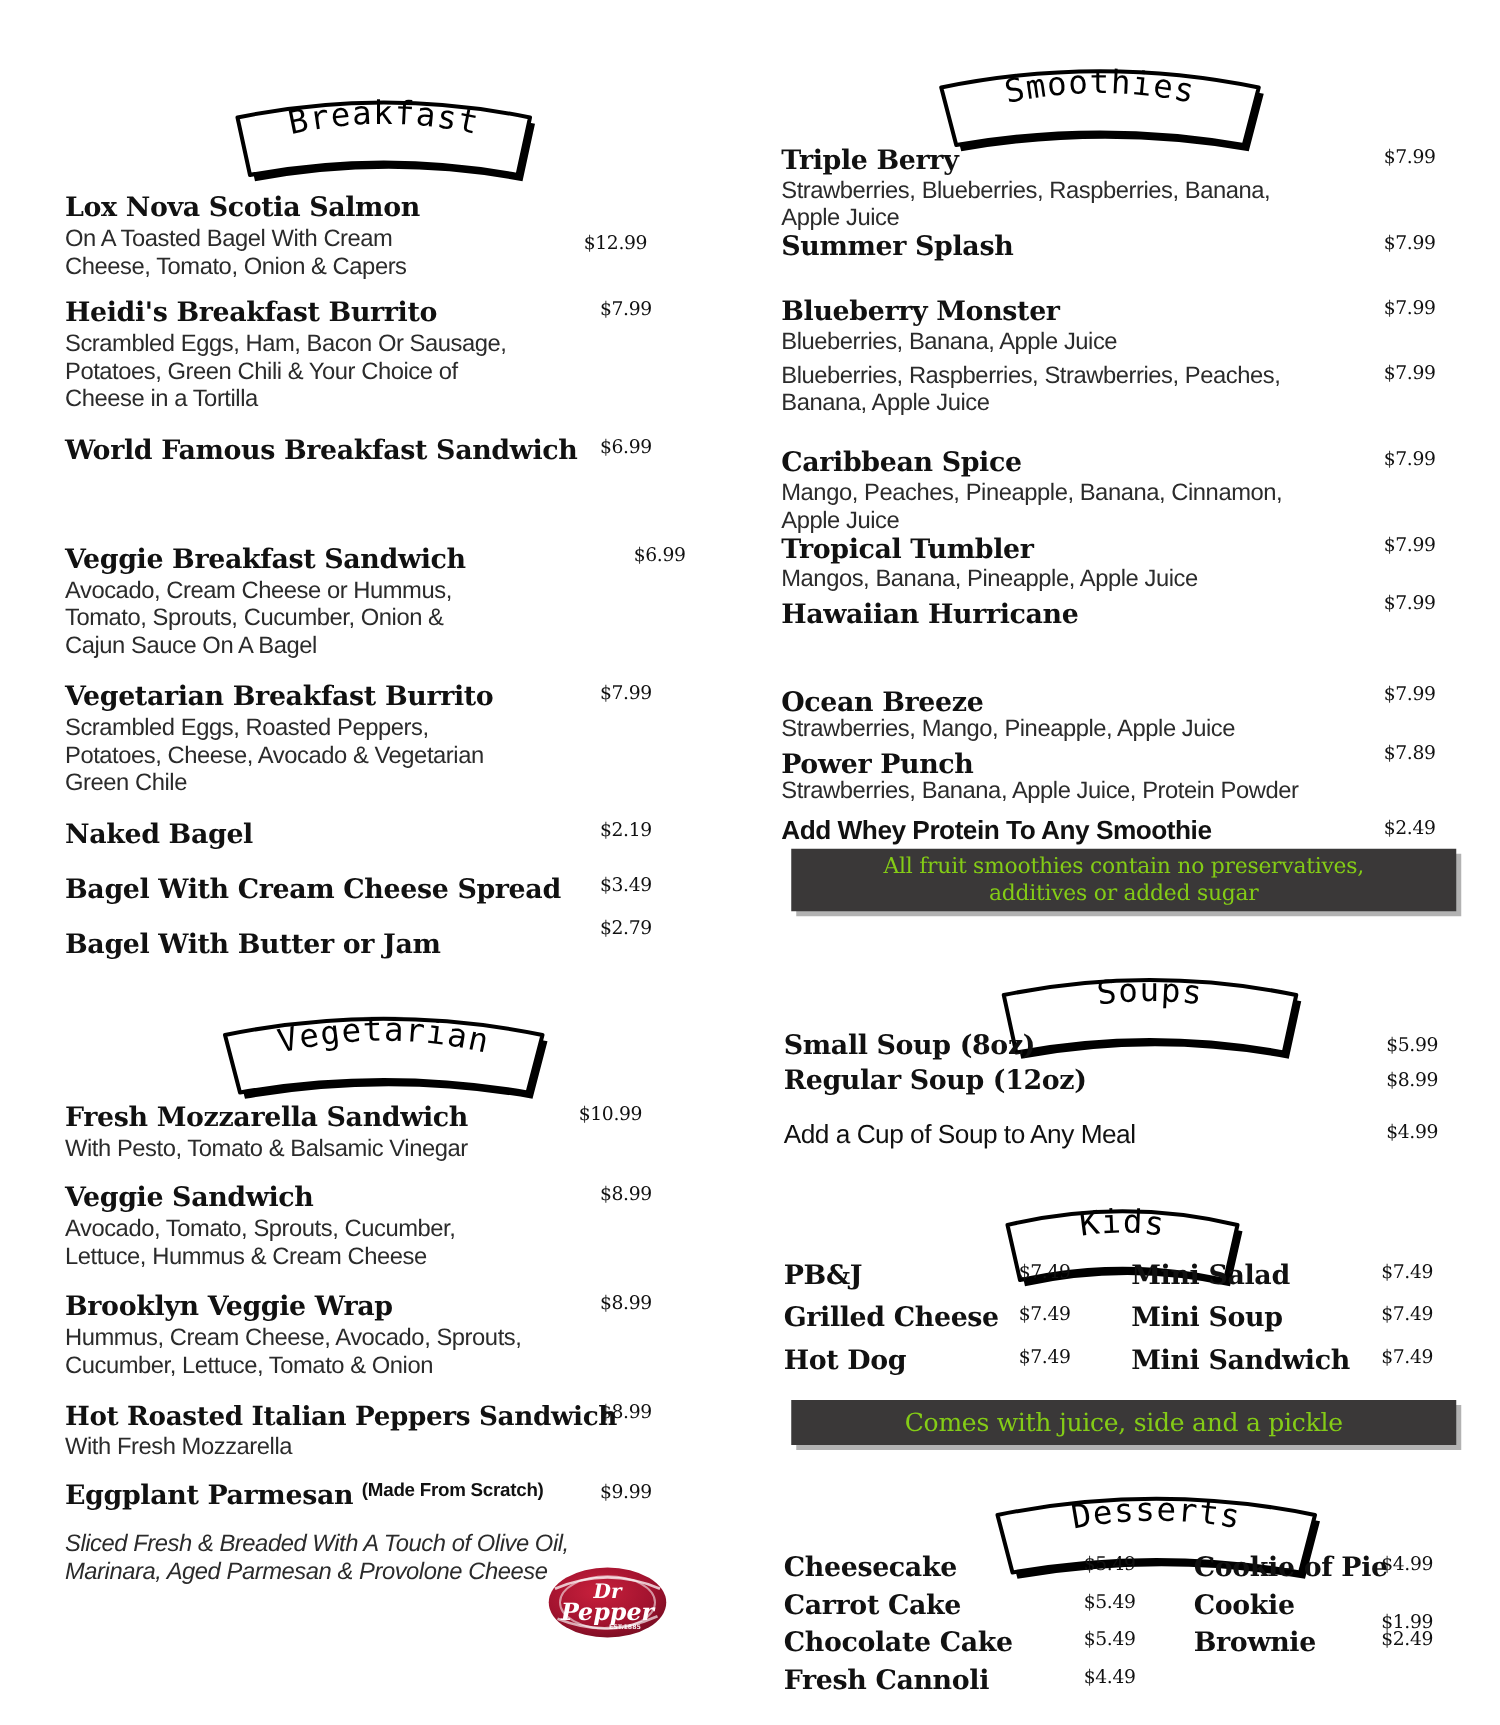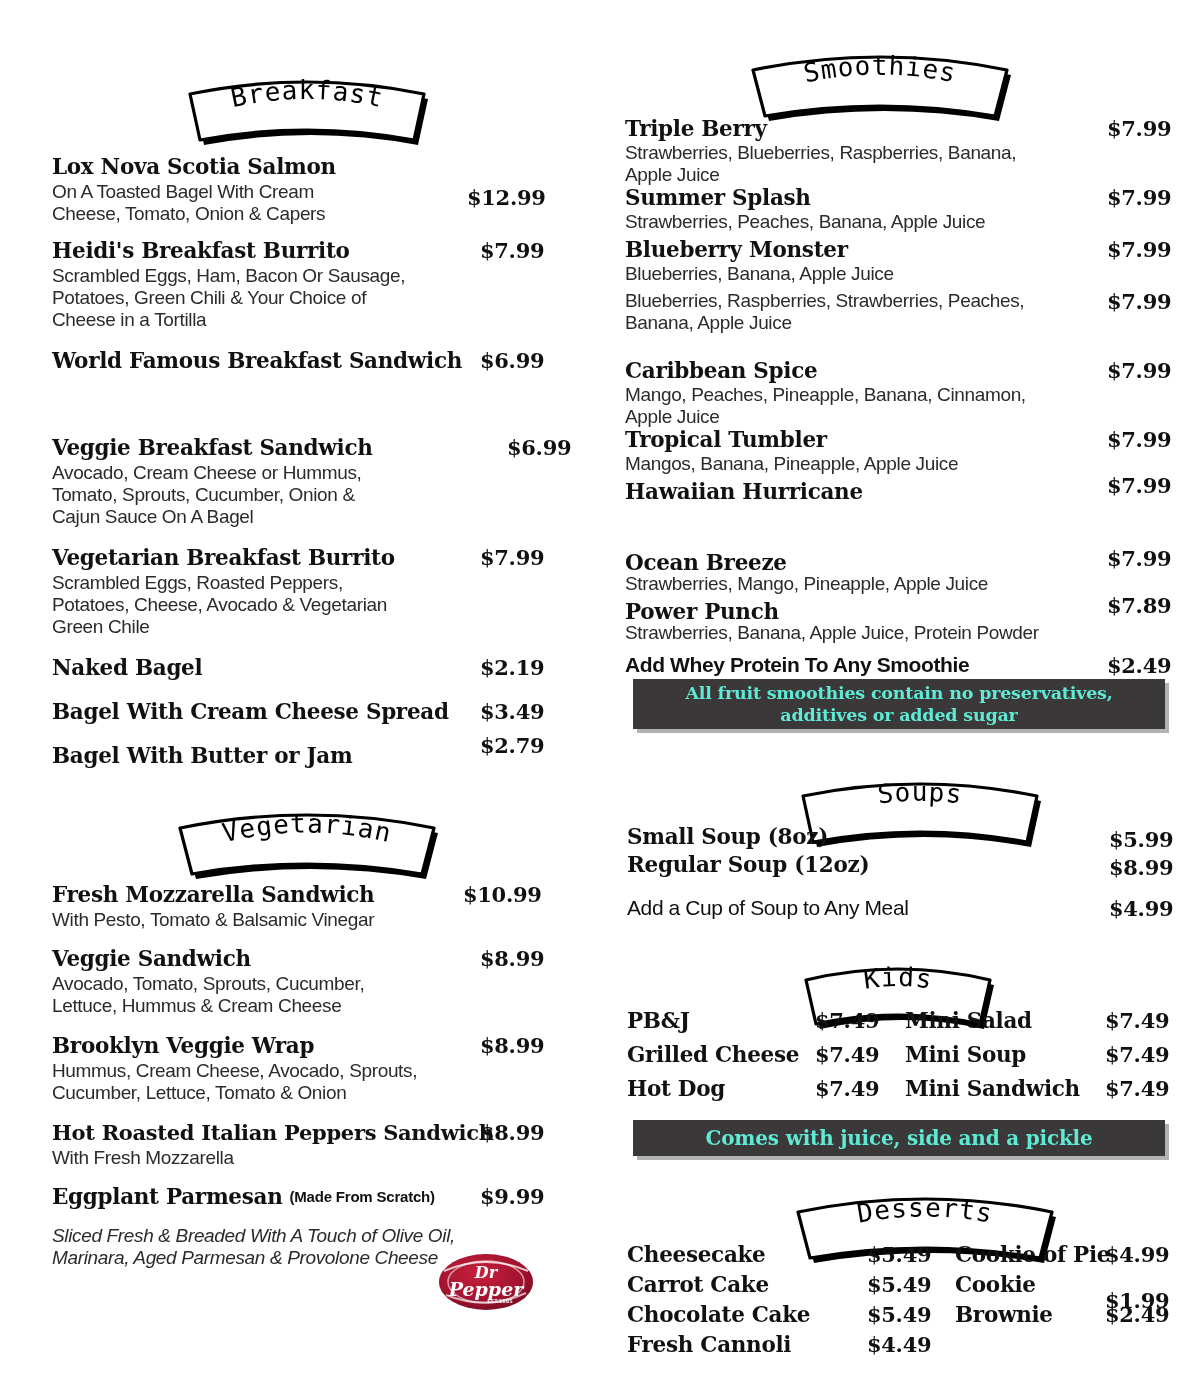--- a/index.html
+++ b/index.html
@@ -31,41 +31,41 @@
     fill: #000;
     letter-spacing: 1px;
   }
   .banner.wide { width: 270px; }
   .banner.wide svg { width: 270px; }
 
   
   .item { position: relative; }
   .item-head {
     display: flex;
-    align-items: center;
+    align-items: flex-start;
     justify-content: flex-start;
   }
   .name {
     font-family: "DejaVu Serif", "Liberation Serif", serif;
     font-weight: bold;
     font-size: 21.5px;
     letter-spacing: -0.3px;
     white-space: nowrap;
   }
   .name-note {
     font-family: "Liberation Sans", sans-serif;
     font-weight: bold;
     font-size: 15px;
     margin-left: 7px;
     letter-spacing: -0.2px;
   }
   .price {
     font-family: "DejaVu Serif", "Liberation Serif", serif;
-    font-weight: bold;
-    font-size: 21px;
+    font-weight: normal;
+    font-size: 15px;
     letter-spacing: -0.3px;
     white-space: nowrap;
   }
   .desc {
     font-family: "Liberation Sans", sans-serif;
     font-weight: 300;
     font-size: 19px;
     line-height: 1.17;
     letter-spacing: -0.35px;
     color: #2b2b2b;
@@ -84,23 +84,23 @@
     letter-spacing: -0.4px;
   }
 
   
   .abs { position: absolute; }
 
   
   .callout {
     position: absolute;
     background: #3a3838;
-    color: #5eead4;
+    color: #84cc16;
     font-family: "DejaVu Serif", "Liberation Serif", serif;
-    font-weight: bold;
+    font-weight: normal;
     text-align: center;
     letter-spacing: -0.2px;
     box-shadow: 4px 4px 0 rgba(0,0,0,0.30);
     display: flex;
     align-items: center;
     justify-content: center;
   }
 
   
   .drpepper { position: absolute; width: 96px; height: 62px; }
@@ -267,21 +267,20 @@
 
       <div class="item abs" style="left:0;top:-2px;width:540px;">
         <div class="name">Triple Berry</div>
         <div class="desc" style="white-space:pre-line;margin-top:1px;max-width:520px;">Strawberries, Blueberries, Raspberries, Banana,
 Apple Juice</div>
         <div class="price abs" style="left:482px;top:0;">$7.99</div>
       </div>
 
       <div class="item abs" style="left:0;top:67px;width:540px;">
         <div class="name">Summer Splash</div>
-        <div class="desc" style="white-space:pre-line;margin-top:1px;max-width:520px;">Strawberries, Peaches, Banana, Apple Juice</div>
         <div class="price abs" style="left:482px;top:0;">$7.99</div>
       </div>
 
       <div class="item abs" style="left:0;top:119px;width:540px;">
         <div class="name">Blueberry Monster</div>
         <div class="desc" style="white-space:pre-line;margin-top:1px;max-width:520px;">Blueberries, Banana, Apple Juice</div>
         <div class="price abs" style="left:482px;top:0;">$7.99</div>
       </div>
 
       <div class="item abs" style="left:0;top:171px;width:540px;">

